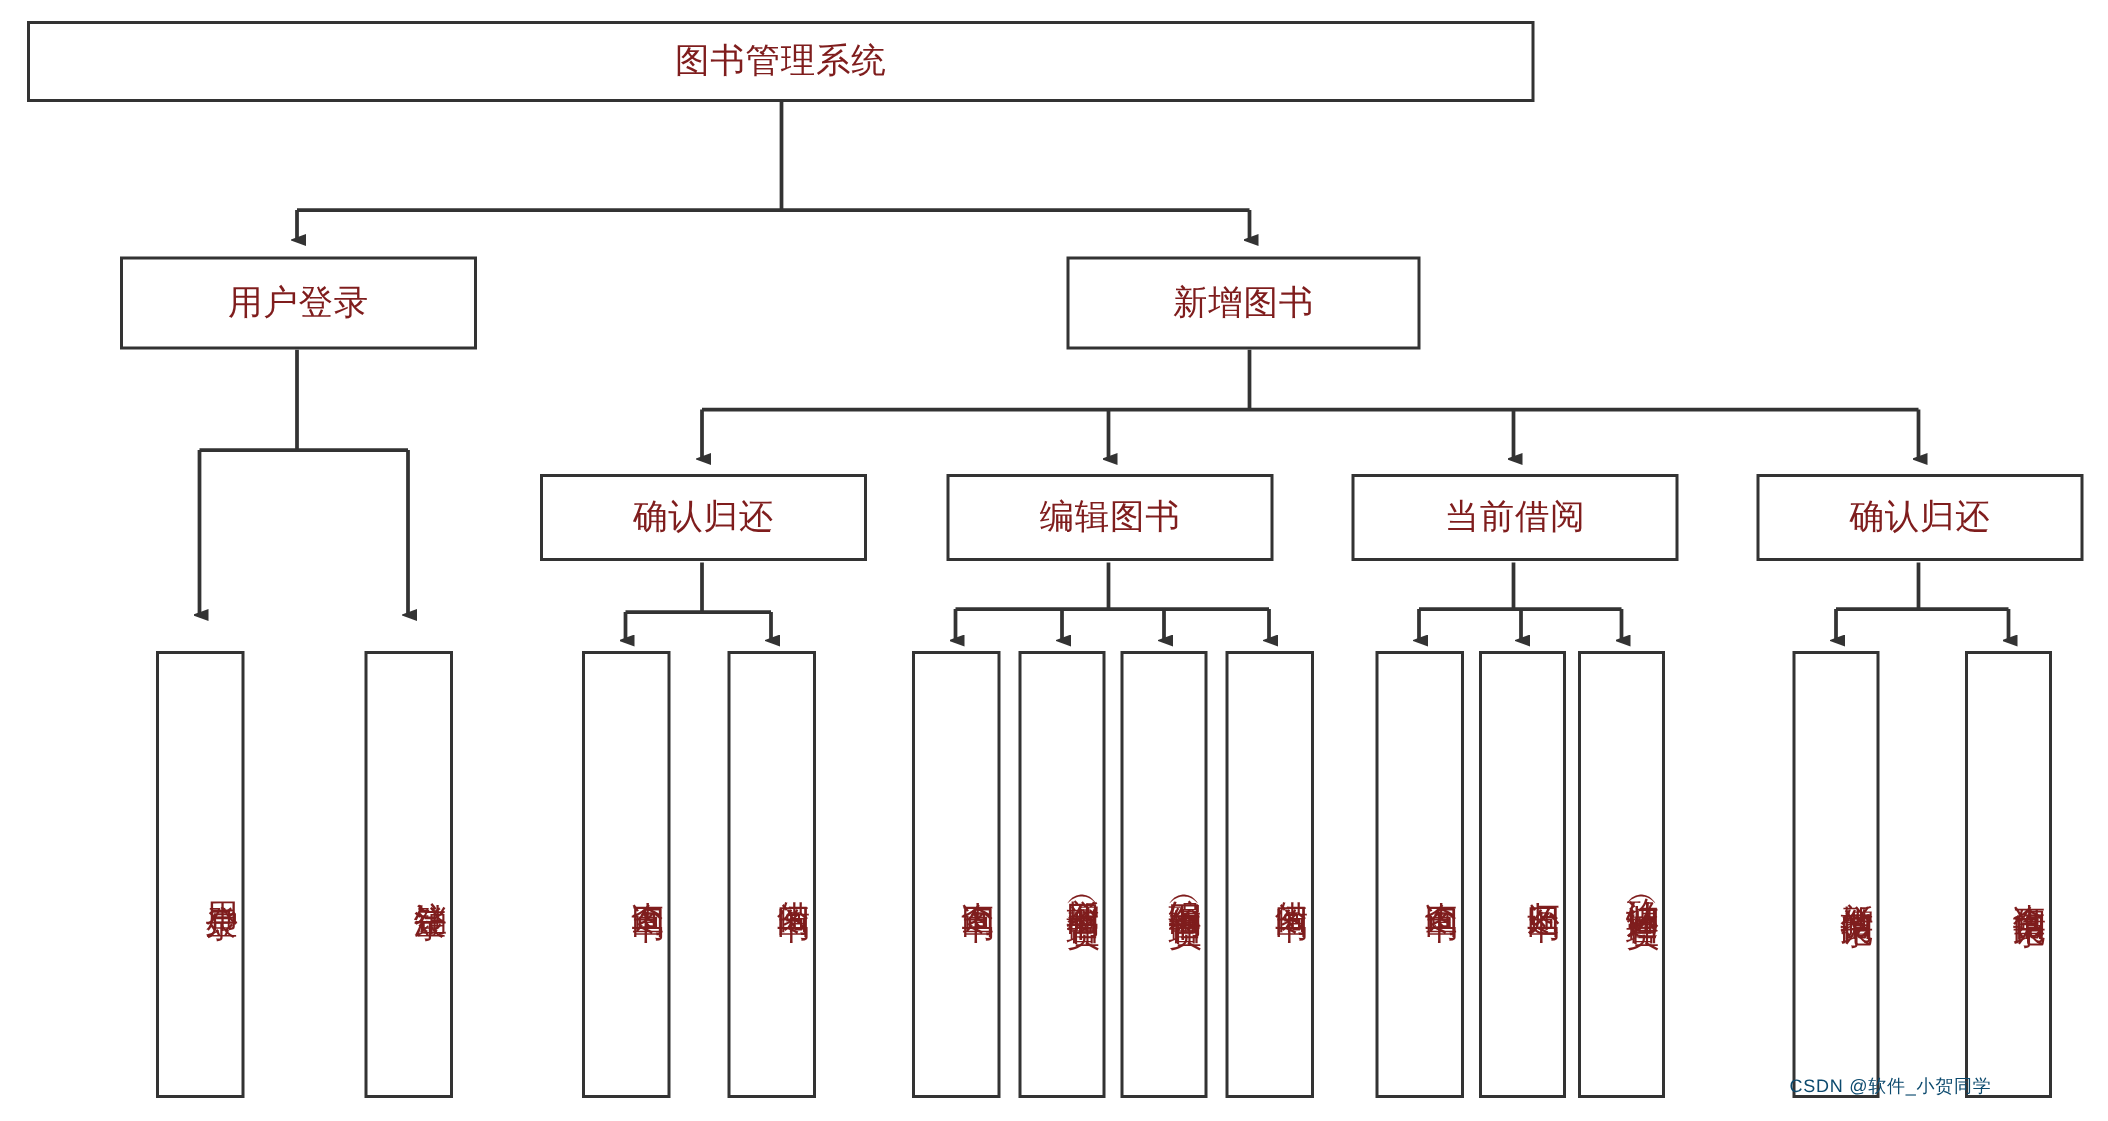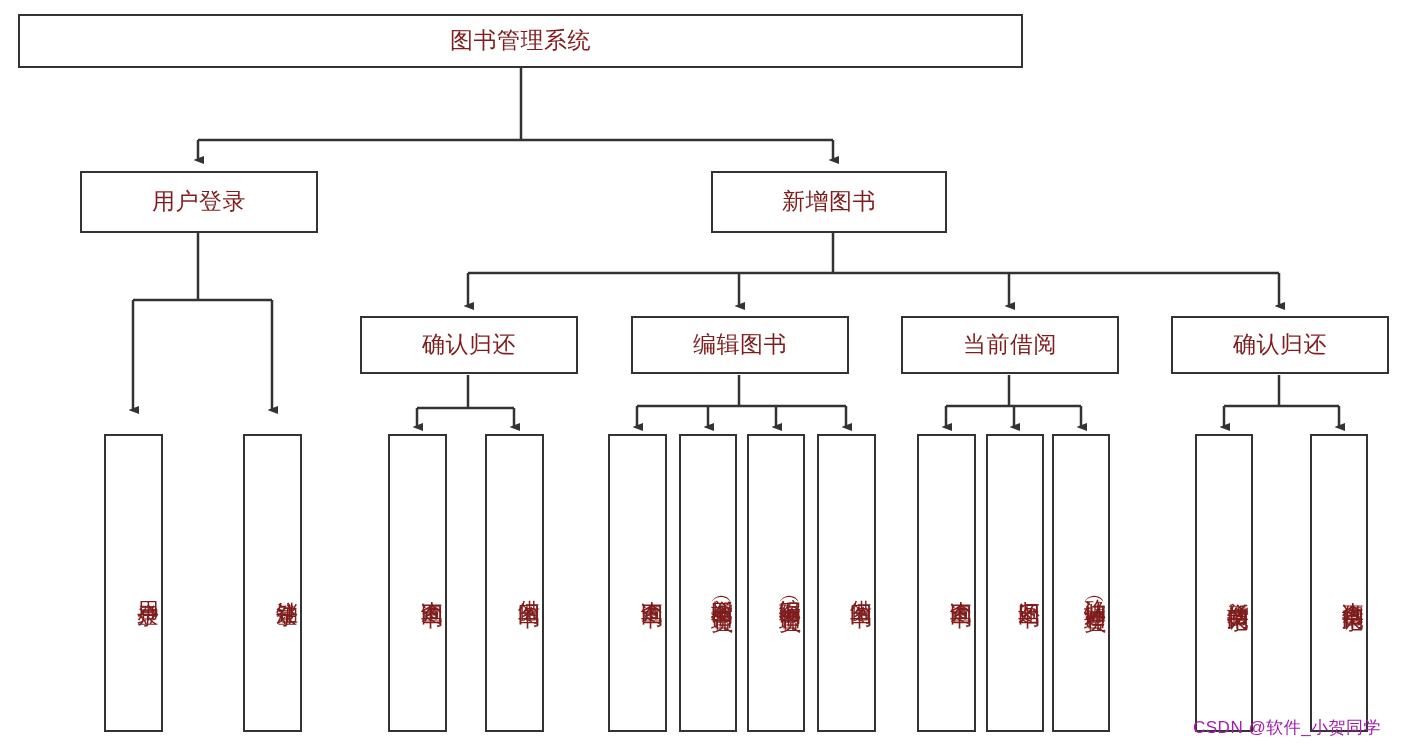--- a/index.html
+++ b/index.html
@@ -48,22 +48,22 @@
     font-size: 22px;
     line-height: 1.15;
     letter-spacing: 2px;
     align-items: flex-start;
     justify-content: center;
     padding-top: 8px;
   }
   .node-v.pad-more { padding-top: 14px; }
   .watermark {
     position: absolute;
-    color: #a21caf;
-    font-size: 17px;
+    color: #0c4a6e;
+    font-size: 12px;
     white-space: nowrap;
     letter-spacing: 0.5px;
   }
 </style>
 </head>
 <body>
 
 <div id="canvas">
 
   <svg class="edges" viewBox="0 0 1405 747">

